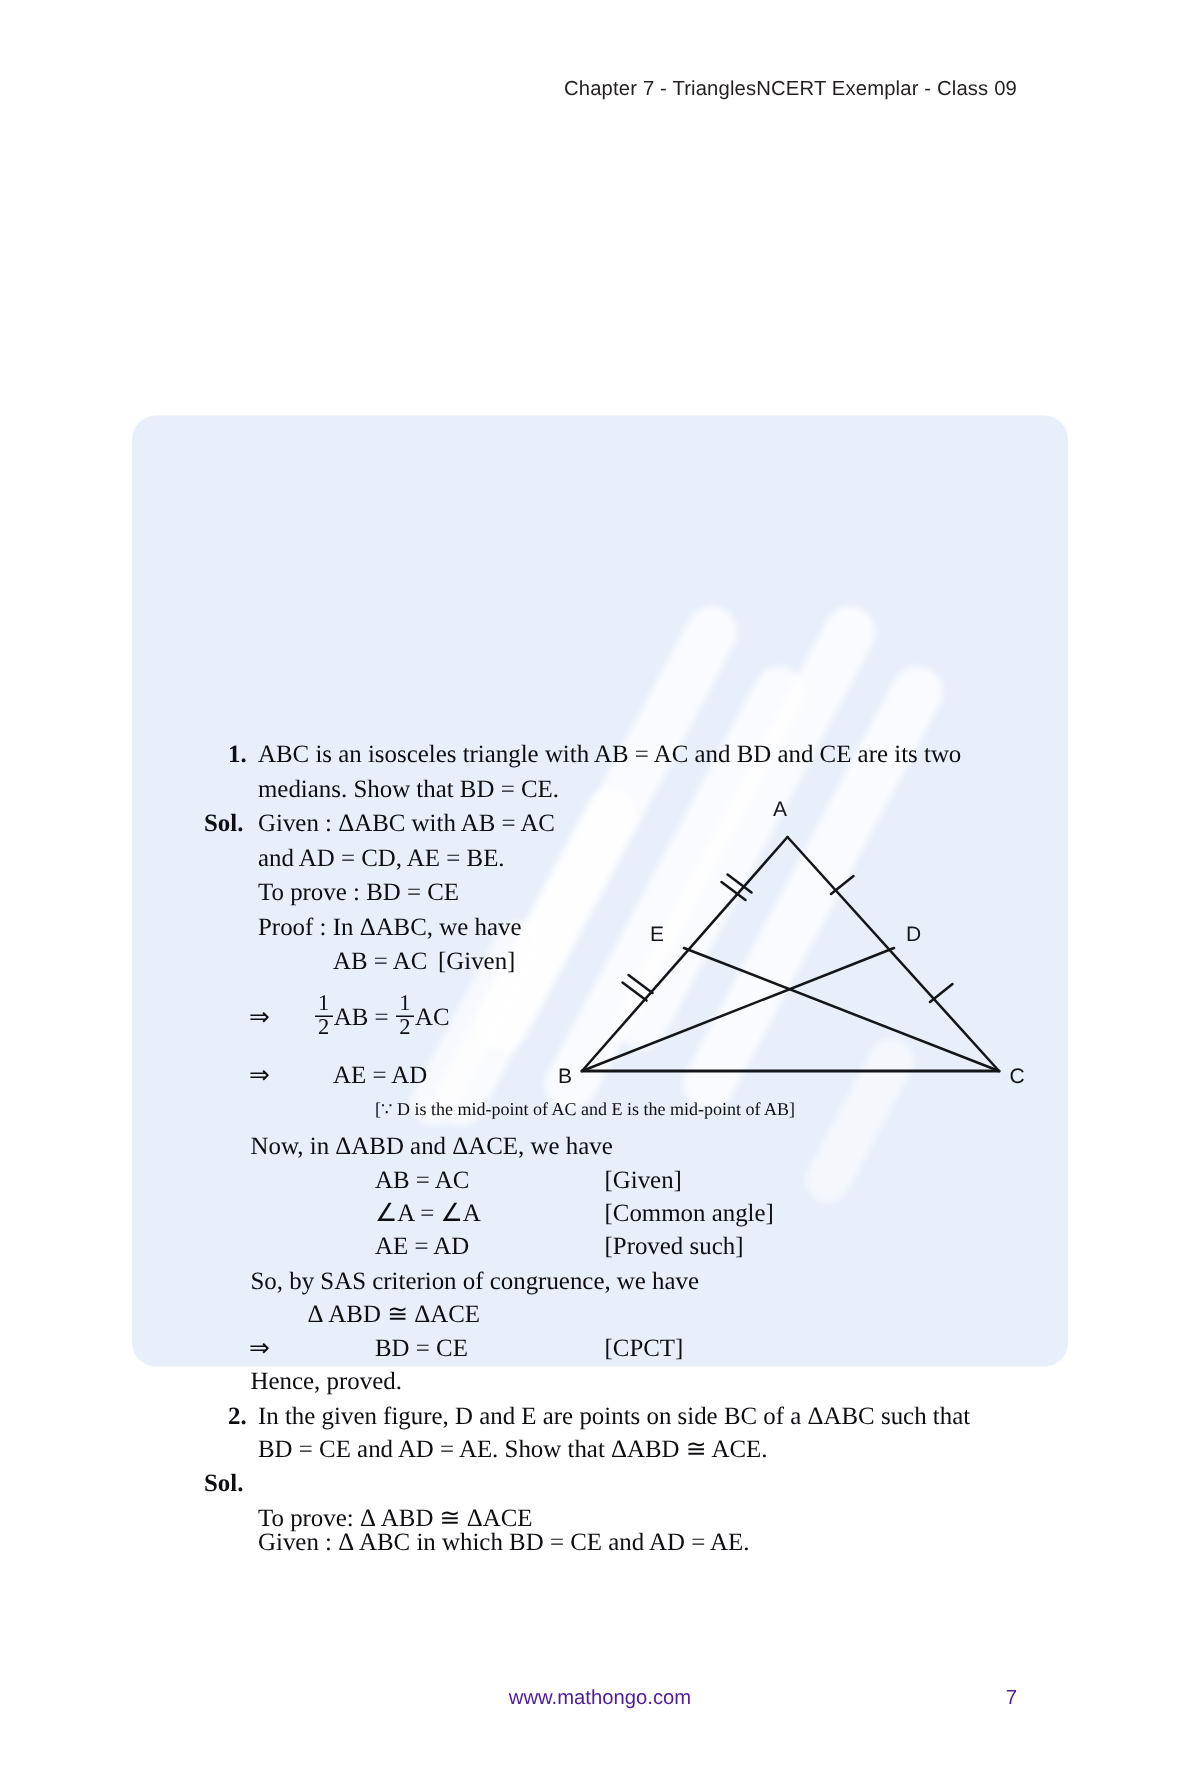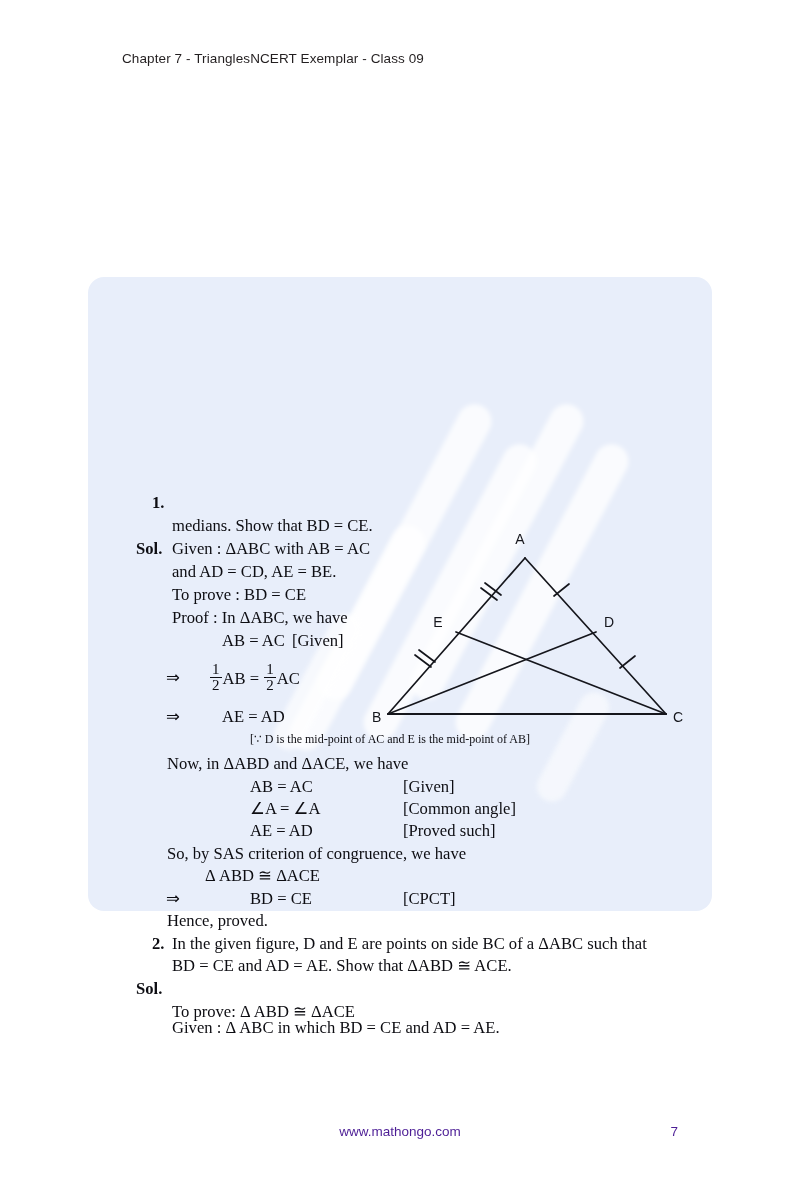--- a/index.html
+++ b/index.html
@@ -16,21 +16,21 @@
   }
 
   
   #page-header {
     position: absolute;
     top: 47px;
     left: 122px;
     width: 556px;
     height: 22px;
     display: flex;
-    justify-content: flex-start;
+    justify-content: flex-end;
     align-items: center;
     font-family: "Liberation Sans", sans-serif;
     font-size: 13.5px;
     color: #231f20;
     letter-spacing: .1px;
   }
 
   
   #content-panel {
     position: absolute;
@@ -151,20 +151,21 @@
   <div class="wm wm-4"></div>
   <div class="wm wm-5"></div>
   <div class="wm wm-6"></div>
   <div class="wm wm-7"></div>
 </div>
 
 <div id="doc-body">
 
 
   <div class="txt bold" style="left:152px; top:495px;">1.</div>
+  <div class="txt" style="left:172px; top:495px;">ABC is an isosceles triangle with AB = AC and BD and CE are its two</div>
   <div class="txt" style="left:172px; top:518px;">medians. Show that BD = CE.</div>
 
   <div class="txt bold" style="left:136px; top:541px;">Sol.</div>
   <div class="txt" style="left:172px; top:541px;">Given : ΔABC with AB = AC</div>
   <div class="txt" style="left:172px; top:564px;">and AD = CD, AE = BE.</div>
   <div class="txt" style="left:172px; top:587px;">To prove : BD = CE</div>
   <div class="txt" style="left:172px; top:610px;">Proof : In ΔABC, we have</div>
   <div class="txt" style="left:222px; top:633px;">AB = AC</div>
   <div class="txt" style="left:292px; top:633px;">[Given]</div>
 

